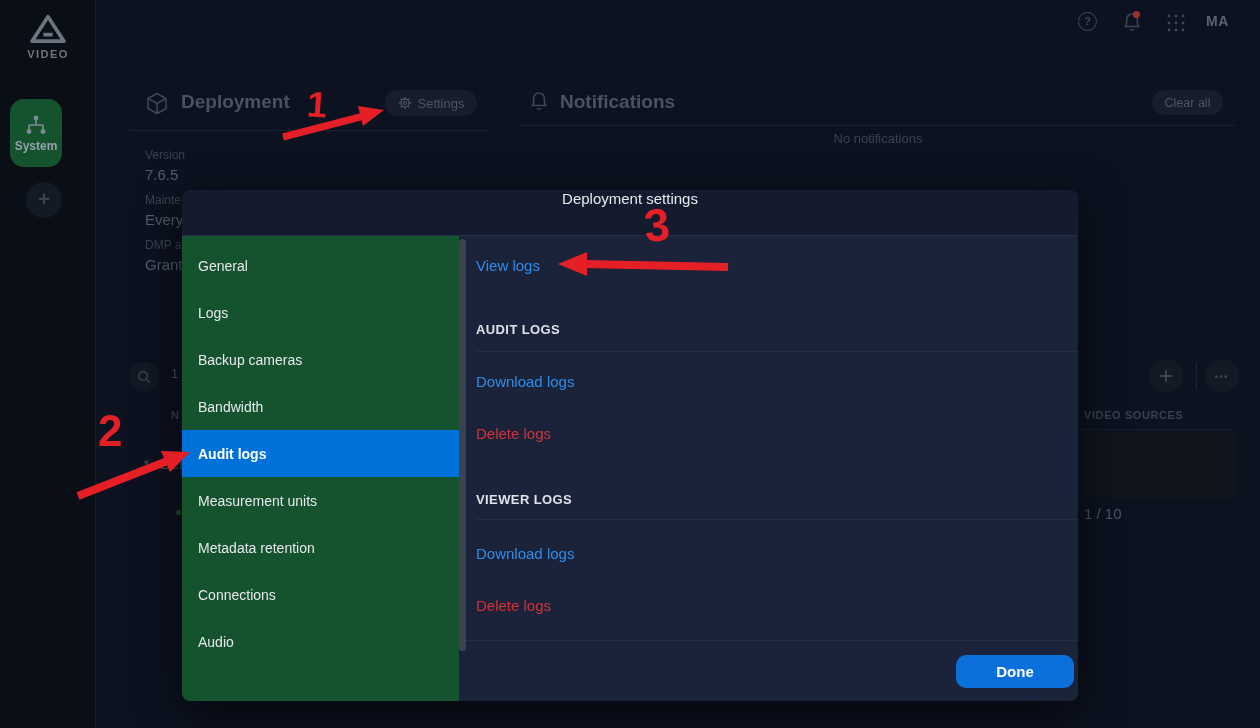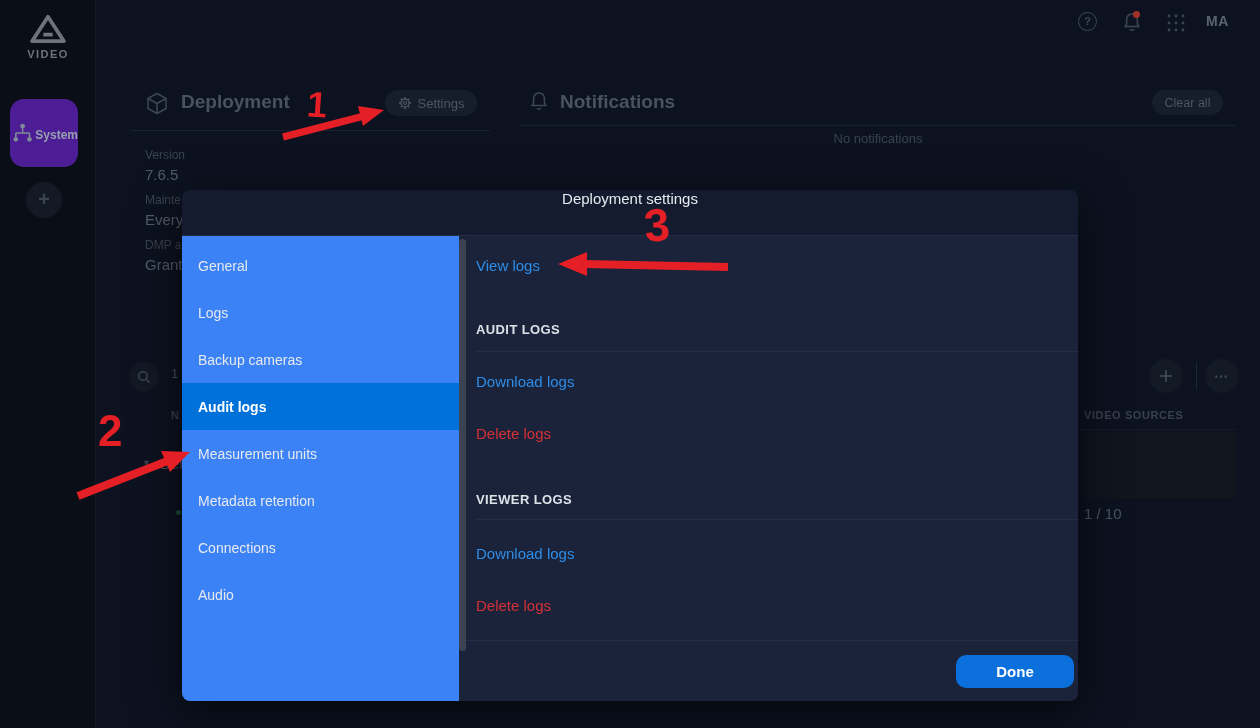--- a/index.html
+++ b/index.html
@@ -4,22 +4,22 @@
 <style>
   * { margin:0; padding:0; box-sizing:border-box; }
   html,body { width:1260px; height:728px; overflow:hidden; }
   body { font-family:"Liberation Sans", sans-serif; background:#0c1220; position:relative; }
   .abs { position:absolute; }
 
   
   .sidebar { left:0; top:0; width:96px; height:728px; background:#0a0e16; border-right:1px solid #151b26; }
   .logo-wrap { left:0; top:14px; width:96px; text-align:center; }
   .logo-label { display:block; margin-top:4px; font-size:11px; font-weight:bold; letter-spacing:1.5px; color:#6e747e; }
-  .sys-btn { left:10px; top:99px; width:68px; height:68px; border-radius:14px; background:#4c1d95;
-             display:flex; flex-direction:row; align-items:center; justify-content:center; cursor:pointer; }
+  .sys-btn { left:10px; top:99px; width:52px; height:68px; border-radius:14px; background:#14532d;
+             display:flex; flex-direction:column; align-items:center; justify-content:center; cursor:pointer; }
   .sys-btn span.lbl { font-size:12px; font-weight:bold; color:#94a0ad; margin-top:3px; }
   .add-org { left:26px; top:182px; width:36px; height:36px; border-radius:50%; background:#131a25;
              color:#3c4450; font-size:20px; line-height:34px; text-align:center; font-weight:bold; }
 
   
   .help-ic { left:1078px; top:12px; width:19px; height:19px; border:1.6px solid #3e4754; border-radius:50%;
              color:#3e4754; font-size:11px; font-weight:bold; text-align:center; line-height:16px; }
   .avatar { left:1206px; top:13px; font-size:14px; font-weight:bold; color:#5a626f; letter-spacing:.5px; }
   .bell-dot { left:1133px; top:11px; width:7px; height:7px; border-radius:50%; background:#a03028; }
 
@@ -33,21 +33,21 @@
   .th-dim { font-size:11px; font-weight:bold; color:#3a414d; letter-spacing:.6px; }
   .circle-btn { width:34px; height:34px; border-radius:50%; background:#131a26; color:#454d5b;
                 display:flex; align-items:center; justify-content:center; }
 
   
   .modal { left:182px; top:190px; width:896px; height:511px; border-radius:8px; background:#141b2e;
            box-shadow:0 12px 48px rgba(0,0,0,.65); overflow:hidden; }
   .modal-header { position:absolute; left:0; top:0; width:896px; height:46px; background:#141b2e;
                   border-bottom:1px solid #242d44; display:flex; align-items:flex-start; justify-content:center; }
   .modal-title { font-size:15px; color:#e7eaef; }
-  .modal-nav { position:absolute; left:0; top:46px; width:277px; height:465px; background:#3b82f6; }
+  .modal-nav { position:absolute; left:0; top:46px; width:277px; height:465px; background:#14532d; }
   .nav-item { height:47px; display:flex; align-items:center; padding-left:16px; font-size:14px;
               color:#e6e9ee; cursor:pointer; }
   .nav-item.selected { background:#0071d9; font-weight:bold; color:#ffffff; }
   .modal-content { position:absolute; left:277px; top:46px; width:619px; height:465px; background:#1a2339; }
   .scroll-thumb { position:absolute; left:277px; top:49px; width:7px; height:412px; border-radius:4px; background:#3b4353; }
   .link { font-size:15px; cursor:pointer; }
   .link.blue { color:#2e8de8; }
   .link.red { color:#d63039; }
   .sec-header { font-size:13px; font-weight:bold; color:#dde1e8; letter-spacing:.4px; }
   .c-div { position:absolute; left:17px; right:0; height:1px; background:#232d47; }
@@ -182,20 +182,21 @@
 <div class="abs modal">
   <div class="modal-header">
     <span class="modal-title">Deployment settings</span>
   </div>
 
   <div class="modal-nav">
     <div style="height:6px;"></div>
     <div class="nav-item">General</div>
     <div class="nav-item">Logs</div>
     <div class="nav-item">Backup cameras</div>
+    <div class="nav-item">Bandwidth</div>
     <div class="nav-item selected">Audit logs</div>
     <div class="nav-item">Measurement units</div>
     <div class="nav-item">Metadata retention</div>
     <div class="nav-item">Connections</div>
     <div class="nav-item">Audio</div>
   </div>
 
   <div class="modal-content">
     <div class="abs link blue" style="left:17px; top:21px;">View logs</div>
 

